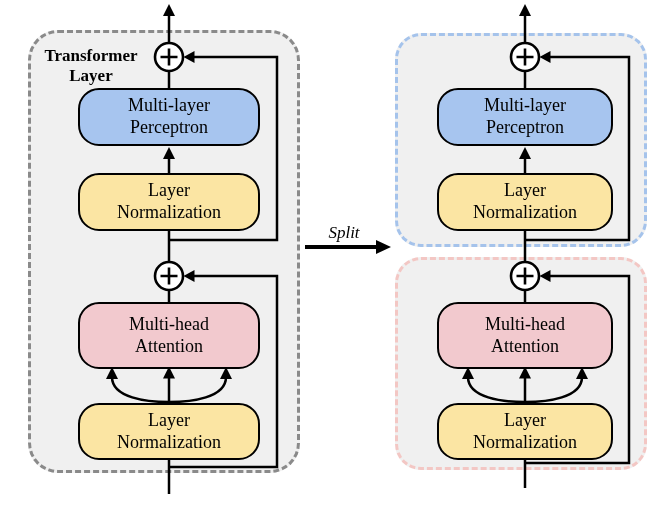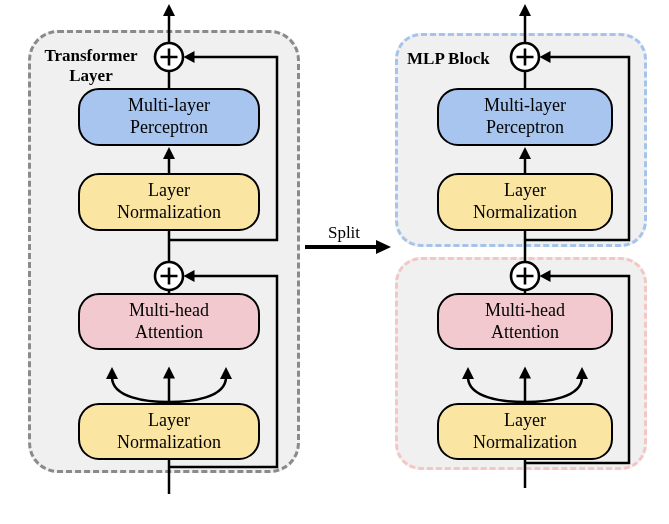--- a/index.html
+++ b/index.html
@@ -17,32 +17,33 @@
   svg.wires{position:absolute;left:0;top:0;z-index:1;}
   .node{
     position:absolute;z-index:2;display:flex;align-items:center;justify-content:center;
     text-align:center;white-space:pre-line;border:2.5px solid #000;border-radius:21px;
     font-size:18px;line-height:1.22;box-sizing:border-box;
   }
   .l-col{left:78px;width:182px;}
   .r-col{left:437px;width:176px;}
   .row-mlp{top:88px;height:58px;}
   .row-ln1{top:173px;height:58px;}
-  .row-mha{top:293px;height:57px;}
+  .row-mha{top:302px;height:67px;}
   .row-ln2{top:403px;height:57px;}
   .panel-title{
     position:absolute;z-index:3;font-weight:bold;font-size:17px;line-height:1.2;
     white-space:pre-line;text-align:center;
   }
   .t-left{left:32px;top:39px;width:118px;margin-top:7px;}
   .t-mlp{left:407px;top:49px;width:100px;text-align:left;}
   .t-mha{left:404px;top:268px;width:100px;text-align:left;}
   .split-label{
     position:absolute;z-index:3;left:312px;top:223px;width:64px;text-align:center;
     font-size:17px;
+    font-style:italic;
   }
 </style>
 </head>
 <body>
 
 <div class="canvas">
 
   <div class="container left-c" style="border-color: rgb(138, 138, 138); background: rgb(240, 240, 240);"></div>
   <div class="container mlp-c" style="border-color: rgb(165, 195, 235); background: rgb(240, 240, 240);"></div>
   <div class="container mha-c" style="border-color: rgb(243, 199, 196); background: rgb(240, 240, 240);"></div>
@@ -138,16 +139,15 @@
 Perceptron</div>
   <div class="node r-col row-ln1" style="background: rgb(251, 229, 163);">Layer
 Normalization</div>
   <div class="node r-col row-mha" style="background: rgb(242, 201, 206);">Multi-head
 Attention</div>
   <div class="node r-col row-ln2" style="background: rgb(251, 229, 163);">Layer
 Normalization</div>
 
   <div class="panel-title t-left">Transformer
 Layer</div>
-  <div class="panel-title t-mlp">MLP Block</div>
   <div class="split-label">Split</div>
 
 </div>
 
 </body></html>

